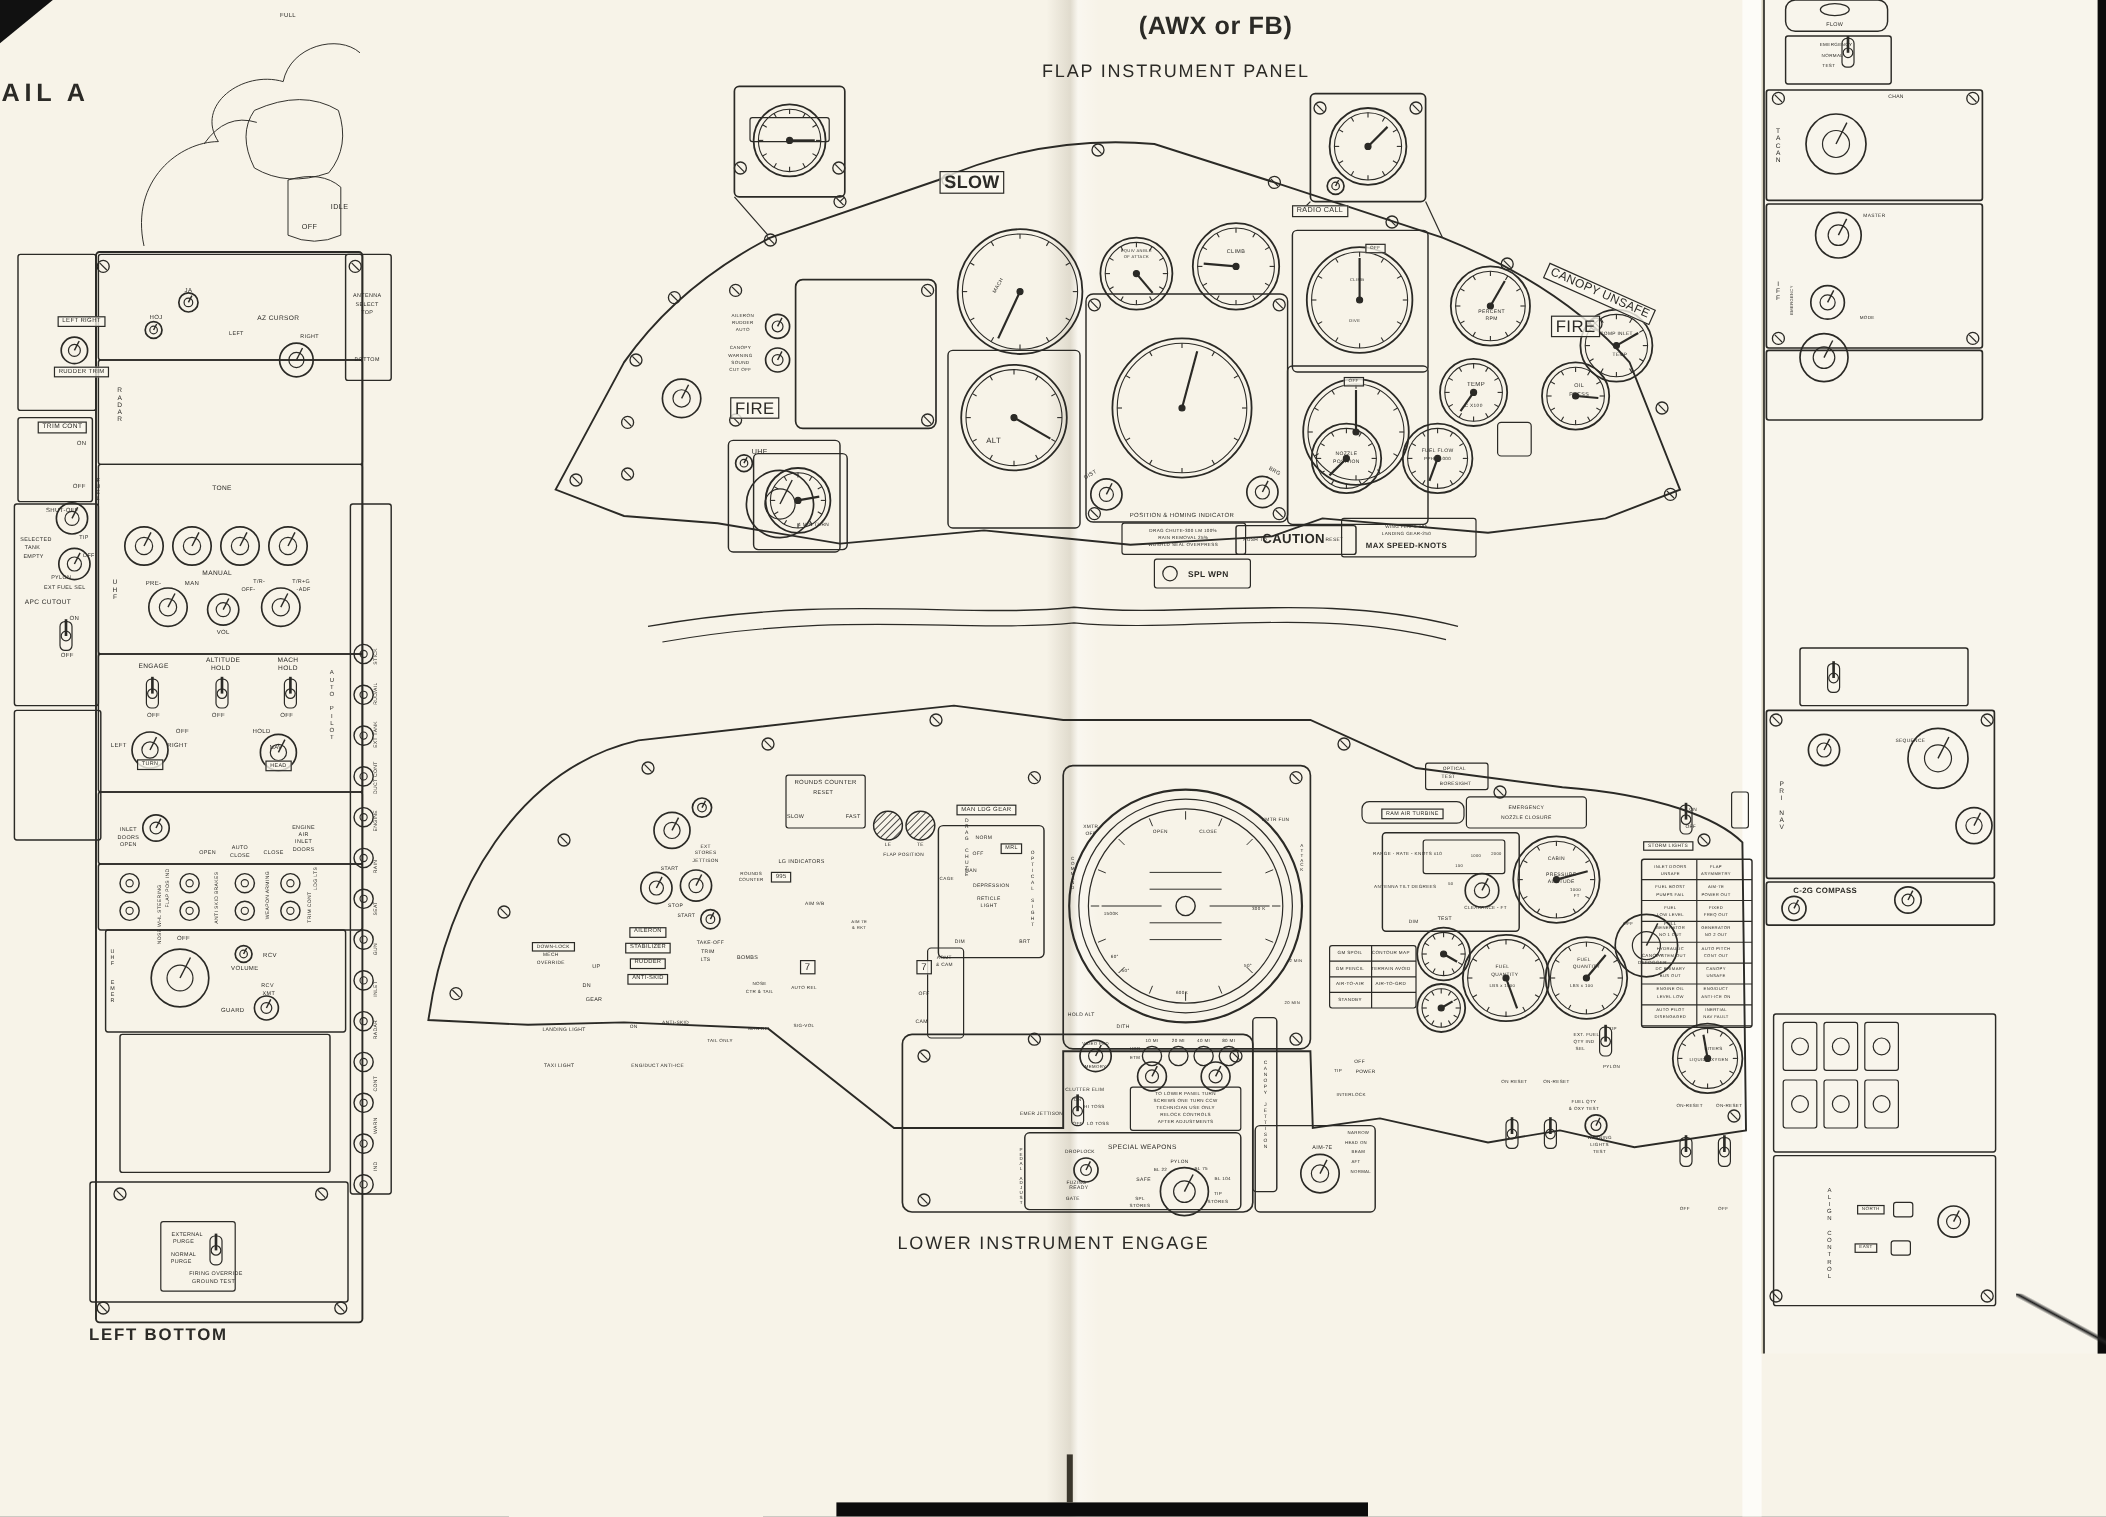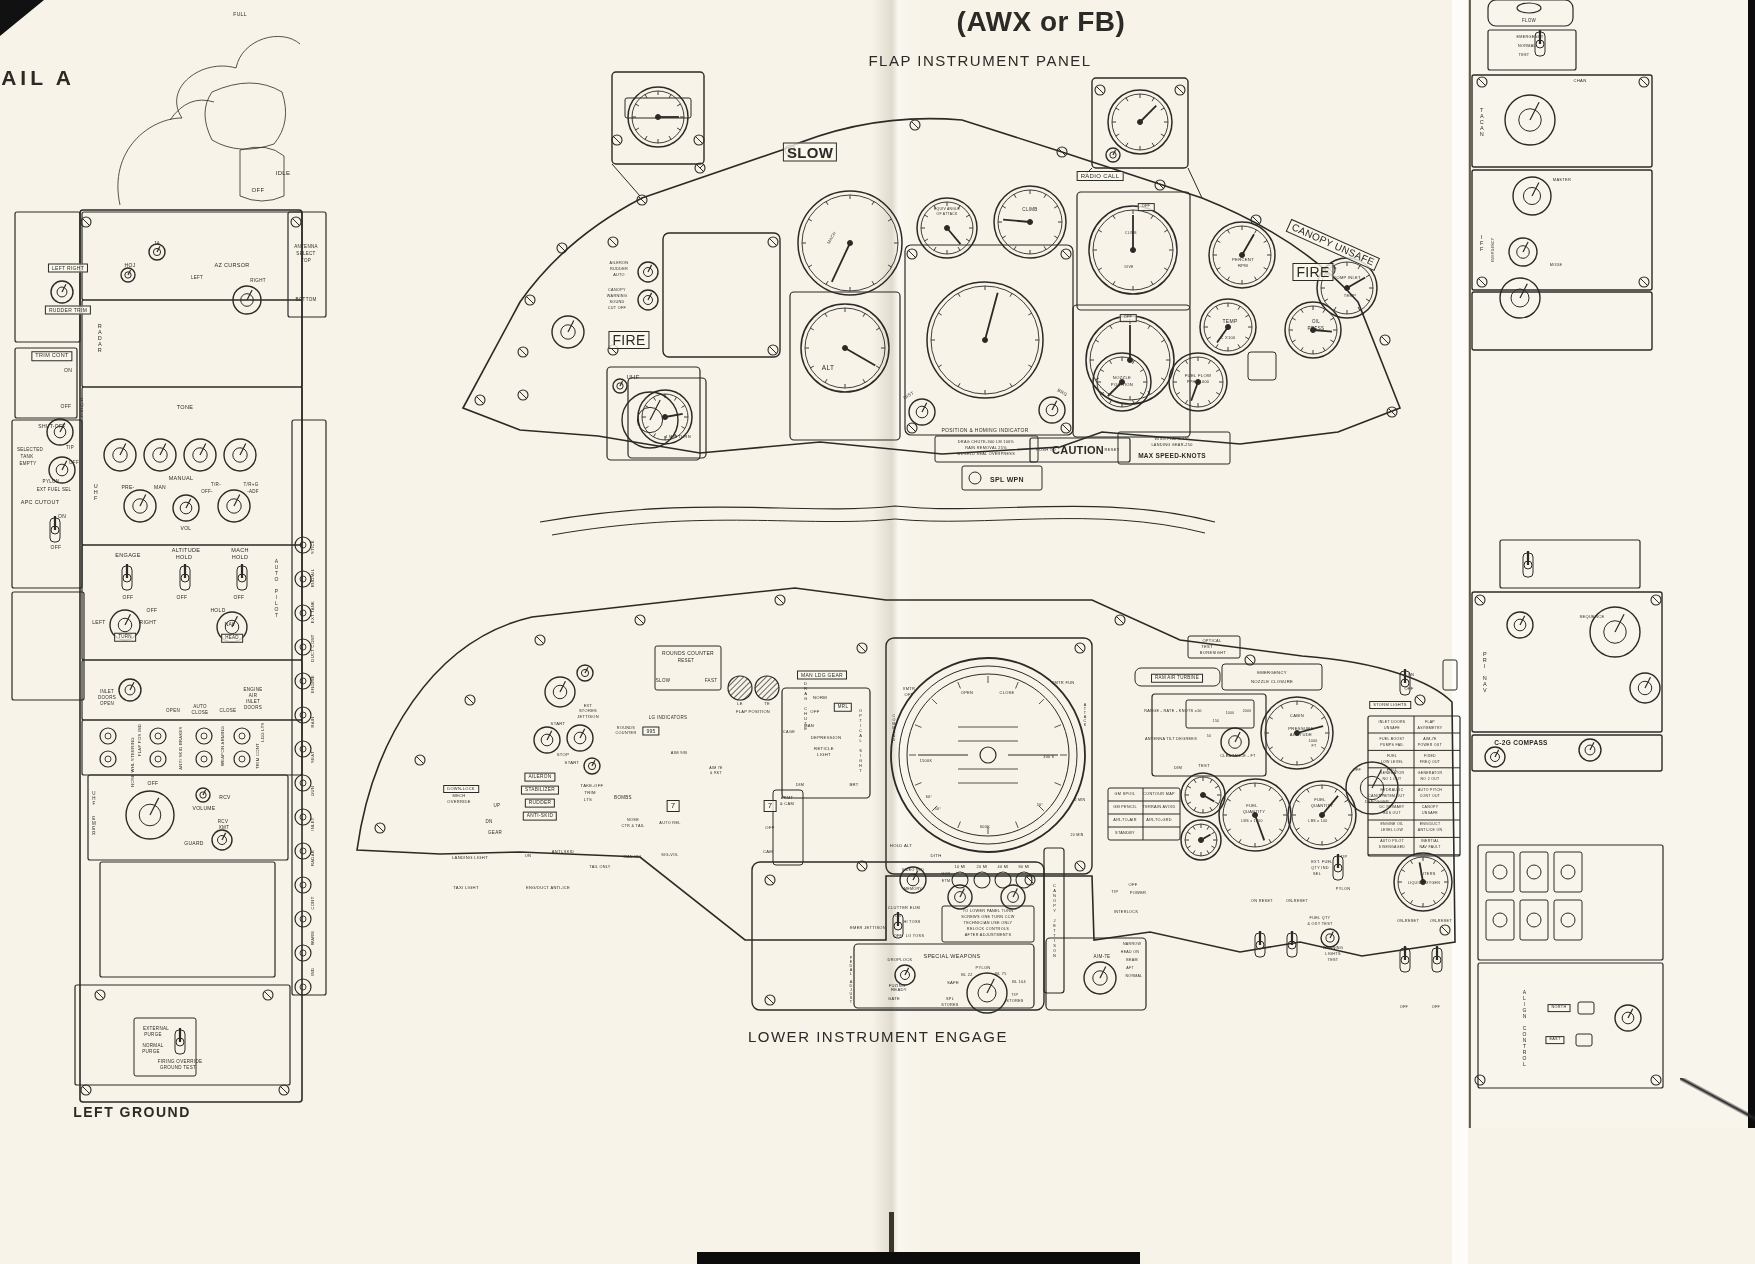--- a/index.html
+++ b/index.html
@@ -15,21 +15,21 @@
   .curl{position:absolute;left:1680px;top:1078px;width:100px;height:54px;
         background:linear-gradient(to top right,transparent 47%,#222 50%,transparent 53%);}
   .foldfoot{position:absolute;left:889px;top:1212px;width:5px;height:40px;background:#3a362c;}
   svg.art{position:absolute;left:0;top:0;}
   .lbl{position:absolute;transform:translate(-50%,-50%);white-space:nowrap;color:#2b2a26;
        letter-spacing:.3px;line-height:1;}
   .lbl.bold{font-weight:bold;}
   .lbl.box{border:1.2px solid #2b2a26;padding:1px 3px;background:rgba(250,247,238,.8);}
   .lbl.vert{writing-mode:vertical-rl;text-orientation:upright;letter-spacing:0;}
   .title{position:absolute;transform:translate(-50%,-50%);white-space:nowrap;font-weight:bold;}
-  #main-title{left:1013px;top:22px;font-size:28px;letter-spacing:.5px;margin-left:28px;}
+  #main-title{left:1013px;top:22px;font-size:21px;letter-spacing:.5px;}
   #upper-title{left:980px;top:60px;font-size:15px;font-weight:normal;letter-spacing:1.5px;}
   #lower-title{left:878px;top:1036px;font-size:15px;font-weight:normal;letter-spacing:1.5px;}
   #left-console-title{left:132px;top:1112px;font-size:14px;letter-spacing:1.5px;}
   #detail-label{left:38px;top:78px;font-size:21px;letter-spacing:4px;}
 </style>
 </head>
 <body>
 
 <div class="page">
 
@@ -1267,19 +1267,19 @@
       <span class="lbl bold" style="left: 1521px; top: 743px; font-size: 6.5px;">C-2G COMPASS</span>
       <span class="lbl vert" style="left: 1524px; top: 1028px; font-size: 5px;">ALIGN CONTROL</span>
       <span class="lbl box" style="left: 1559px; top: 1008px; font-size: 3.8px;">NORTH</span>
       <span class="lbl box" style="left: 1555px; top: 1040px; font-size: 3.8px;">EAST</span>
     </div>
 
   <span class="title" id="detail-label">AIL A</span>
   <span class="title" id="main-title">(AWX or FB)</span>
   <span class="title" id="upper-title">FLAP INSTRUMENT PANEL</span>
   <span class="title" id="lower-title">LOWER INSTRUMENT ENGAGE</span>
-  <span class="title" id="left-console-title">LEFT GROUND</span>
+  <span class="title" id="left-console-title">LEFT BOTTOM</span>
 
   <div class="bar-bottom"></div>
   <div class="bar-right"></div>
   <div class="curl"></div>
   <div class="foldfoot"></div>
 </div>
 
 </body></html>

